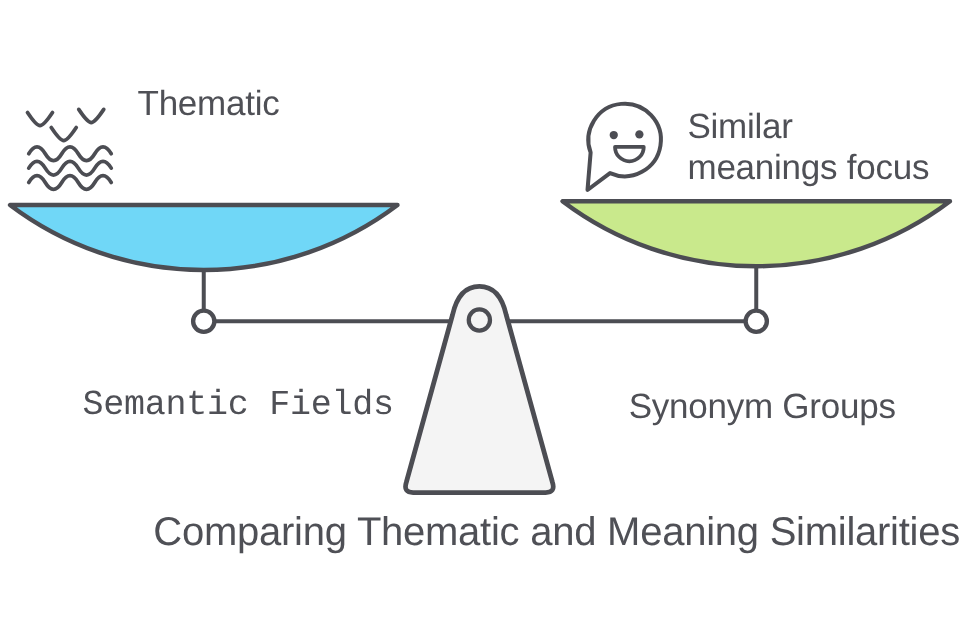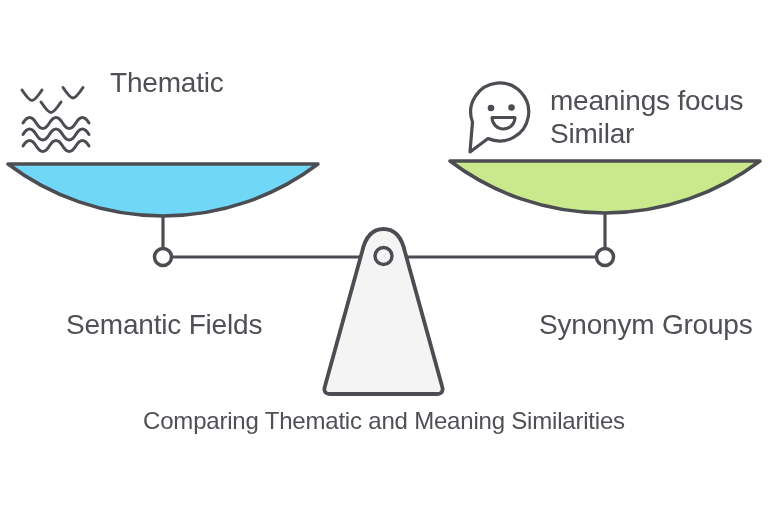--- a/index.html
+++ b/index.html
@@ -40,30 +40,30 @@
   .left-caption  { left: 110px; top: 66px; }
   .right-caption { left: 550px; top: 84px; }
 
   .pan-label {
     position: absolute;
     color: var(--text);
     font-size: 28px;
     letter-spacing: -0.2px;
     white-space: nowrap;
   }
-  .label-left  { left: 66px;  top: 309px; }
-  .label-right { left: 503px; top: 309px; margin-left: 36px; }
+  .label-left  { left: 66px;  top: 309px; font-family: Liberation Mono, monospace; }
+  .label-right { left: 503px; top: 309px; }
 
   .diagram-title {
     position: absolute;
     left: 0; right: 0;
     top: 407px;
-    text-align: center;
+    text-align: right;
     color: var(--text);
-    font-size: 24px;
+    font-size: 32px;
     letter-spacing: -0.2px;
     white-space: nowrap;
   }
 </style>
 </head>
 <body>
 
 <div class="stage">
 
   <svg class="scene" width="768" height="512" viewBox="0 0 768 512">
@@ -97,22 +97,22 @@
       <circle class="eye" cx="511.5" cy="107.5" r="3.3"></circle>
       <path class="mouth" d="M 492 117.5 L 515 117.5 A 11.5 11.5 0 0 1 492 117.5 Z"></path>
     </g>
   </svg>
 
   <div class="caption left-caption">
     <div>Thematic</div>
   </div>
 
   <div class="caption right-caption">
+    <div>Similar</div>
     <div>meanings focus</div>
-    <div>Similar</div>
   </div>
 
   <div class="pan-label label-left">Semantic Fields</div>
   <div class="pan-label label-right">Synonym Groups</div>
 
   <div class="diagram-title">Comparing Thematic and Meaning Similarities</div>
 
 </div>
 
 </body></html>

